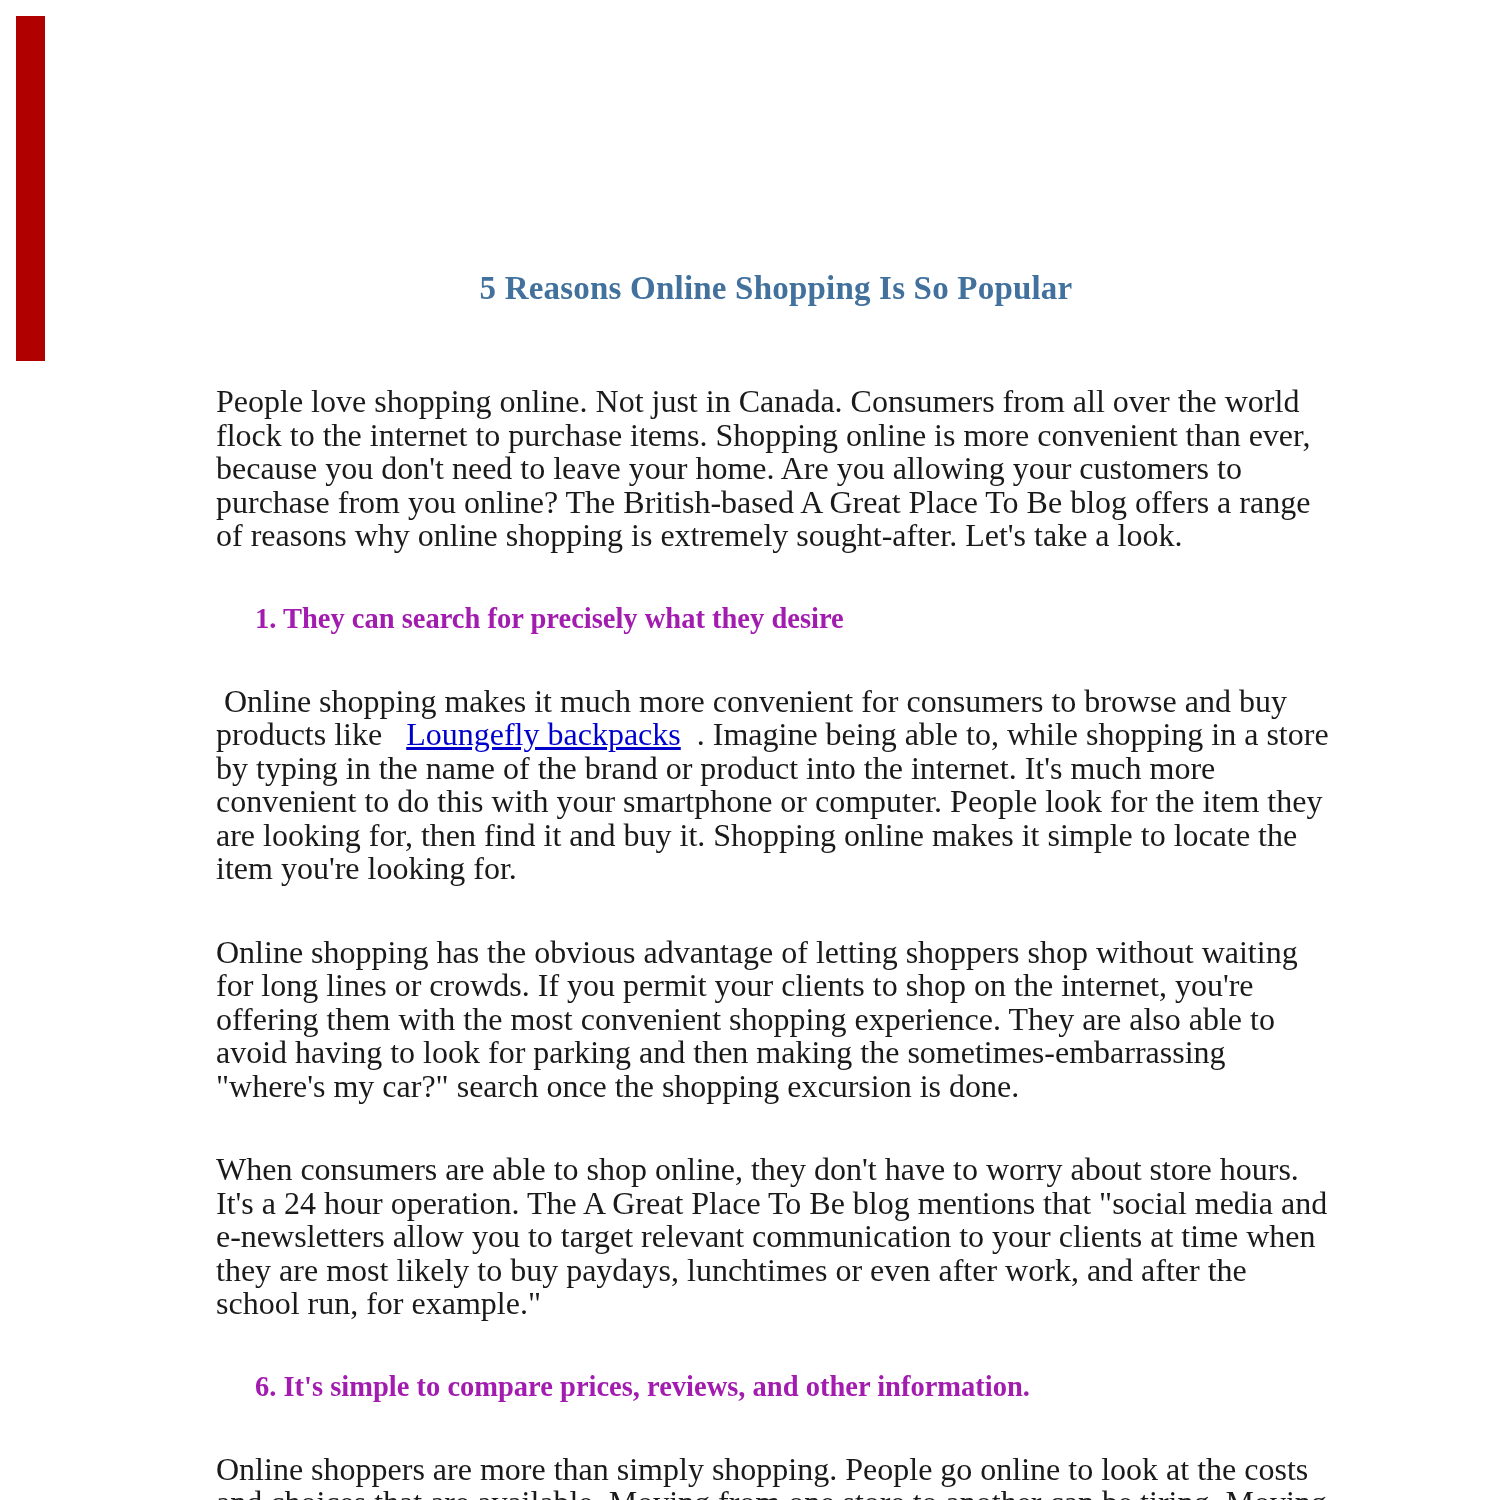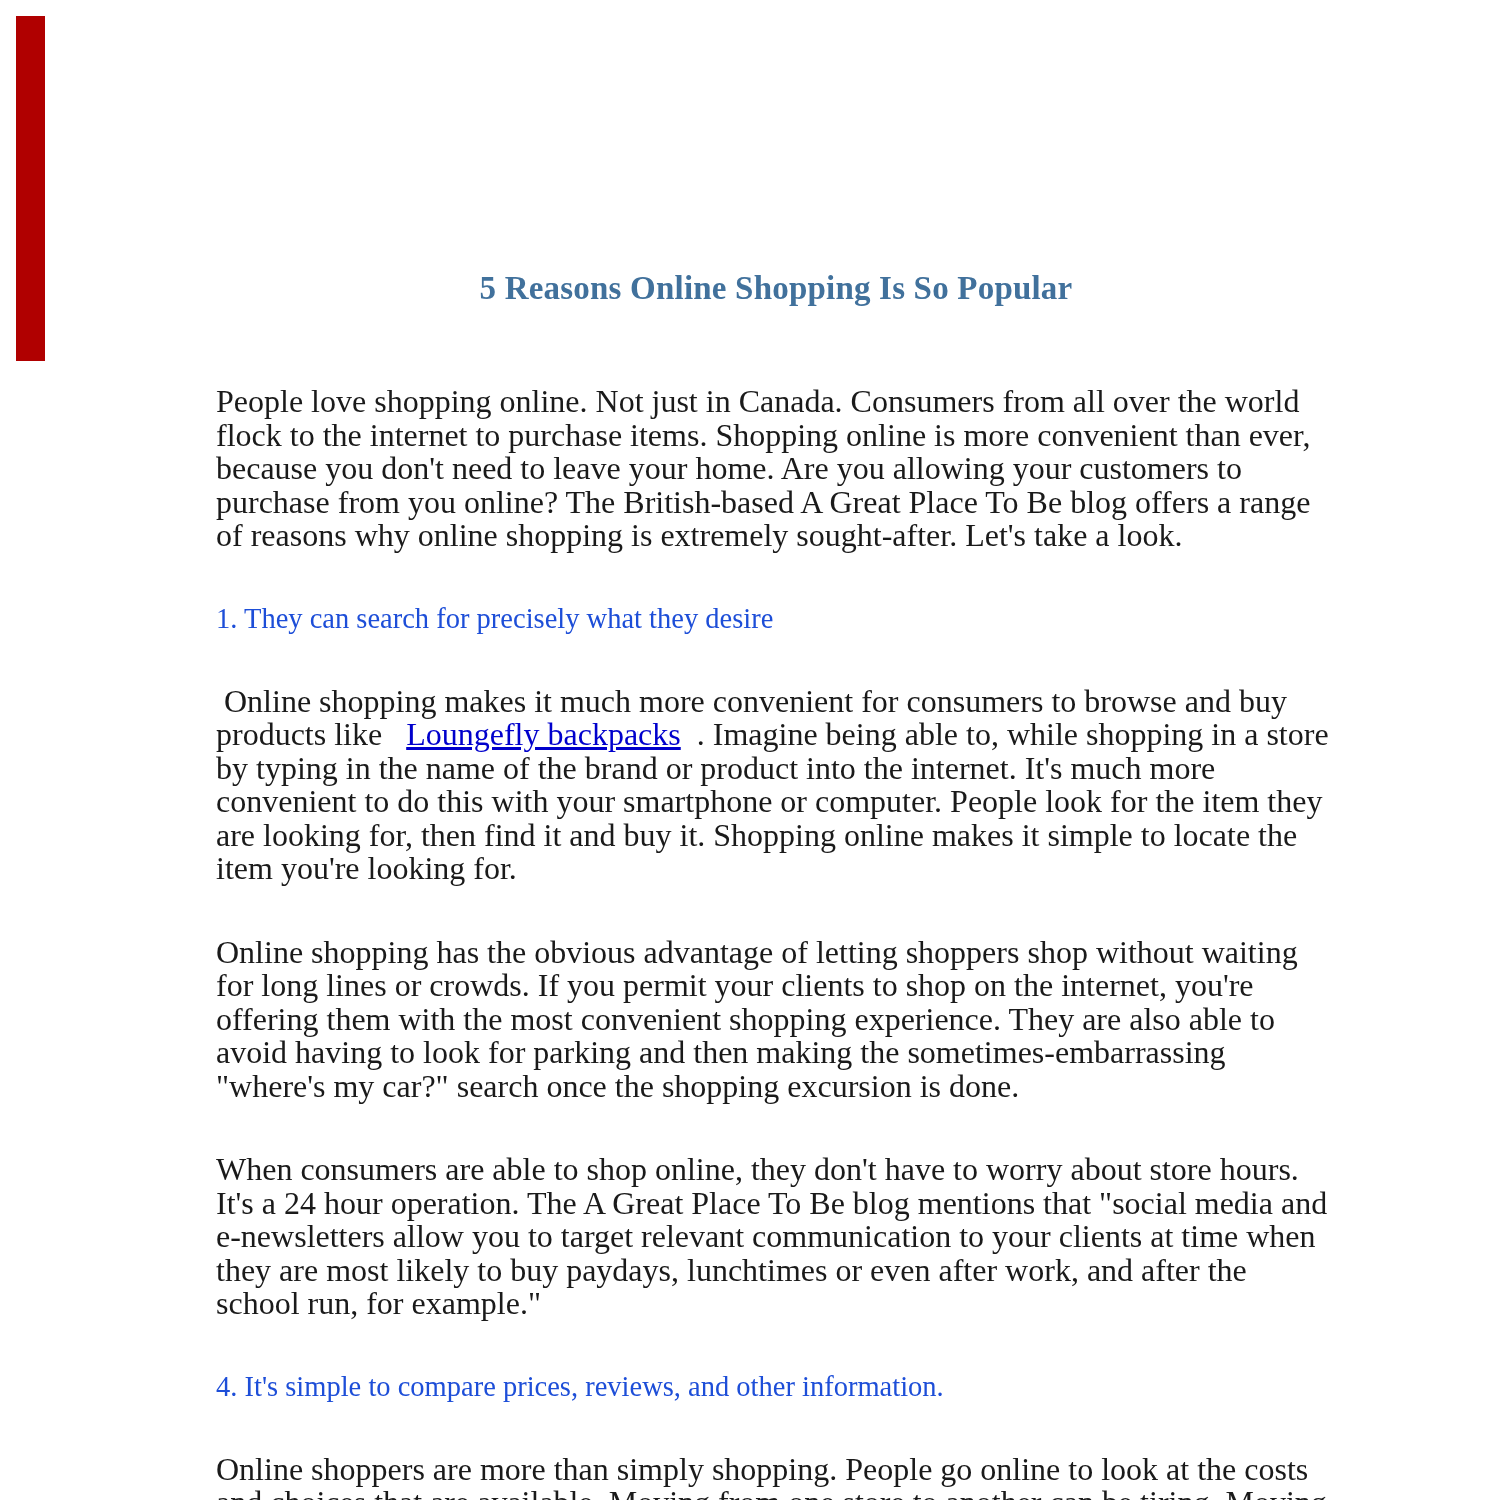--- a/index.html
+++ b/index.html
@@ -43,24 +43,25 @@
     letter-spacing: 0.2px;
     margin-bottom: 62px;
   }
   p.para {
     font-size: 32px;
     line-height: 33.5px;
     margin-bottom: 34px;
   }
   h2.section-heading {
     font-size: 28.5px;
-    font-weight: normal;
-    color: #1d4ed8;
+    font-weight: bold;
+    color: #a21caf;
     margin-top: 34px;
     margin-bottom: 34px;
+    margin-left: 39px;
   }
   a.body-link {
     color: var(--link);
     text-decoration: underline;
     cursor: pointer;
     margin-top: 32px;
   }
 </style>
 </head>
 <body>
@@ -77,18 +78,18 @@
     <h2 class="section-heading">1. They can search for precisely what they desire</h2>
 
     <p class="para"><span>Online shopping makes it much more convenient for consumers to browse and buy products like </span><a class="body-link" href="#">Loungefly backpacks</a><span>. Imagine being able to, while shopping in a store by typing in the name of the brand or product into the internet. It's much more convenient to do this with your smartphone or computer. People look for the item they are looking for, then find it and buy it. Shopping online makes it simple to locate the item you're looking for.</span></p>
 
 
     <p class="para">Online shopping has the obvious advantage of letting shoppers shop without waiting for long lines or crowds. If you permit your clients to shop on the internet, you're offering them with the most convenient shopping experience. They are also able to avoid having to look for parking and then making the sometimes-embarrassing "where's my car?" search once the shopping excursion is done.</p>
 
 
     <p class="para">When consumers are able to shop online, they don't have to worry about store hours. It's a 24 hour operation. The A Great Place To Be blog mentions that "social media and e-newsletters allow you to target relevant communication to your clients at time when they are most likely to buy paydays, lunchtimes or even after work, and after the school run, for example."</p>
 
-    <h2 class="section-heading">4. It's simple to compare prices, reviews, and other information.</h2>
+    <h2 class="section-heading">6. It's simple to compare prices, reviews, and other information.</h2>
 
     <p class="para">Online shoppers are more than simply shopping. People go online to look at the costs and choices that are available. Moving from one store to another can be tiring. Moving from one brand to the next on the internet is quick and painless. Offer your customers a reason to take a leap to your website!</p>
 
   </div>
 </div>
 
 </body></html>

